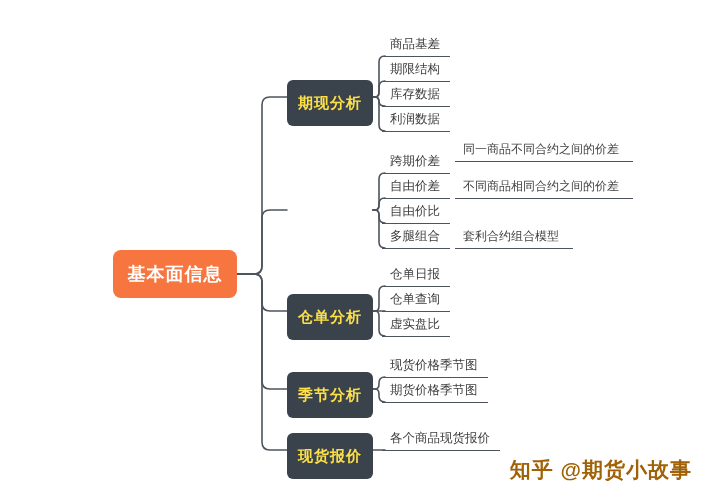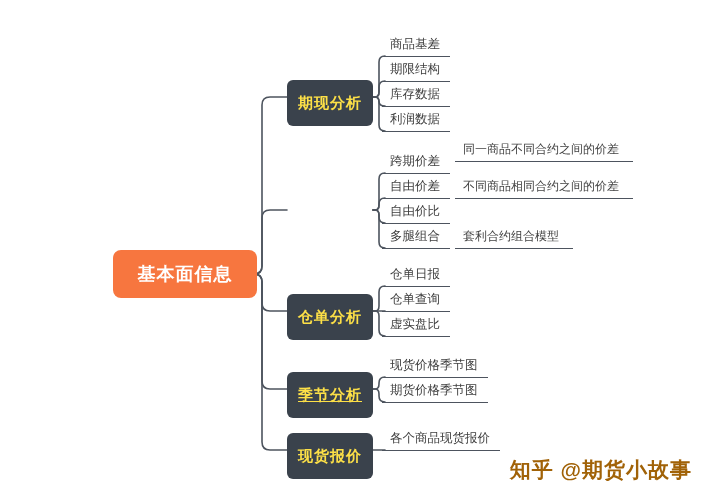--- a/index.html
+++ b/index.html
@@ -12,21 +12,21 @@
   }
   .connectors{position:absolute;left:0;top:0;width:720px;height:500px;}
   .node{
     position:absolute;
     display:flex;align-items:center;justify-content:center;
     box-sizing:border-box;
     white-space:nowrap;
     cursor:default;
   }
   .root{
-    left:113px;top:250px;width:144px;height:48px;
+    left:113px;top:250px;width:124px;height:48px;
     background:#f7763f;
     border-radius:8px;
     color:#ffffff;font-size:18px;font-weight:bold;letter-spacing:1px;
   }
   .branch{
     left:287px;width:86px;height:46px;
     background:#3a424c;
     border-radius:6px;
     color:#fde047;font-size:15px;font-weight:bold;letter-spacing:1px;
   }
@@ -77,21 +77,21 @@
         <path d="M 373 389 L 375 389 Q 379 389 379 394 L 379 396 Q 379 402 385 402 L 385 402"></path>
         <path d="M 237 274 L 254 274 Q 262 274 262 282 L 262 442 Q 262 450 270 450 L 287 450"></path>
         <path d="M 373 450 L 385 450"></path>
       </g>
     </svg>
 
   <div class="node root" style="background: rgb(247, 118, 63);">基本面信息</div>
 
   <div class="node branch" style="top: 80px; background: rgb(58, 66, 76);">期现分析</div>
   <div class="node branch" style="top: 294px; background: rgb(58, 66, 76);">仓单分析</div>
-  <div class="node branch" style="top: 372px; background: rgb(58, 66, 76); text-decoration: underline;">季节分析</div>
+  <div class="node branch" style="top: 372px; background: rgb(58, 66, 76);">季节分析</div>
   <div class="node branch" style="top: 433px; background: rgb(58, 66, 76);">现货报价</div>
 
   <div class="leaf" style="top: 35px;">商品基差</div>
   <div class="leaf" style="top: 60px;">期限结构</div>
   <div class="leaf" style="top: 85px;">库存数据</div>
   <div class="leaf" style="top: 110px;">利润数据</div>
 
   <div class="leaf" style="top: 152px;">跨期价差</div>
   <div class="leaf" style="top: 177px;">自由价差</div>
   <div class="leaf" style="top: 202px;">自由价比</div>

